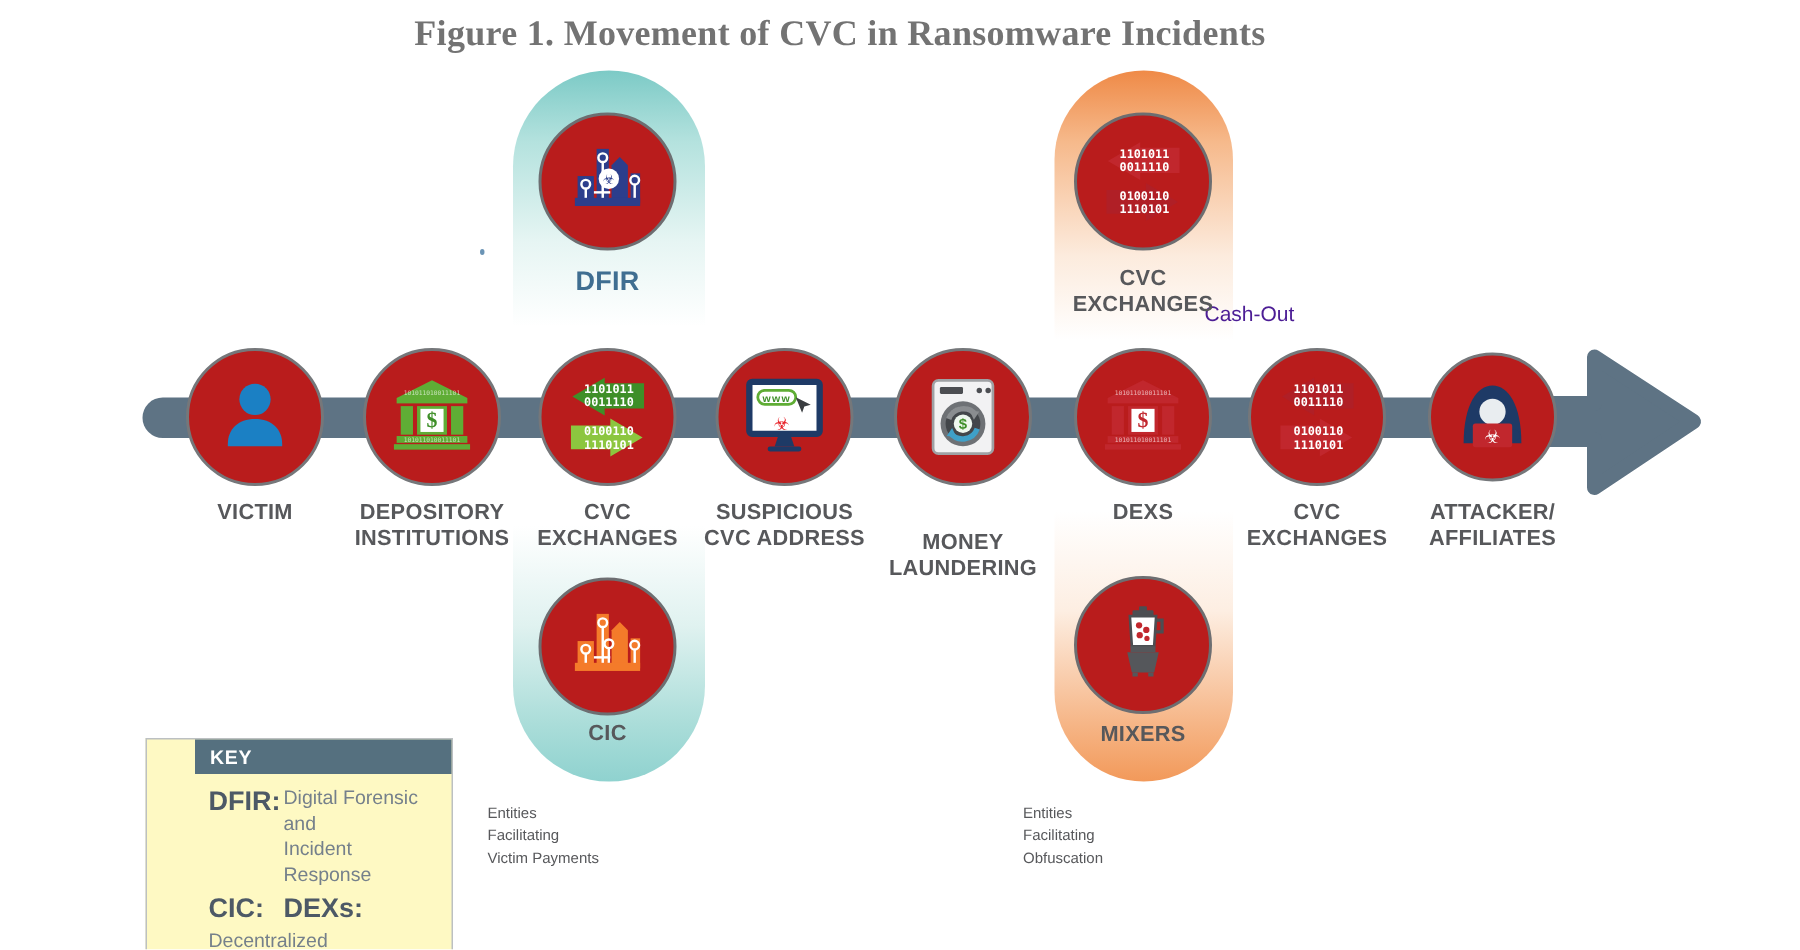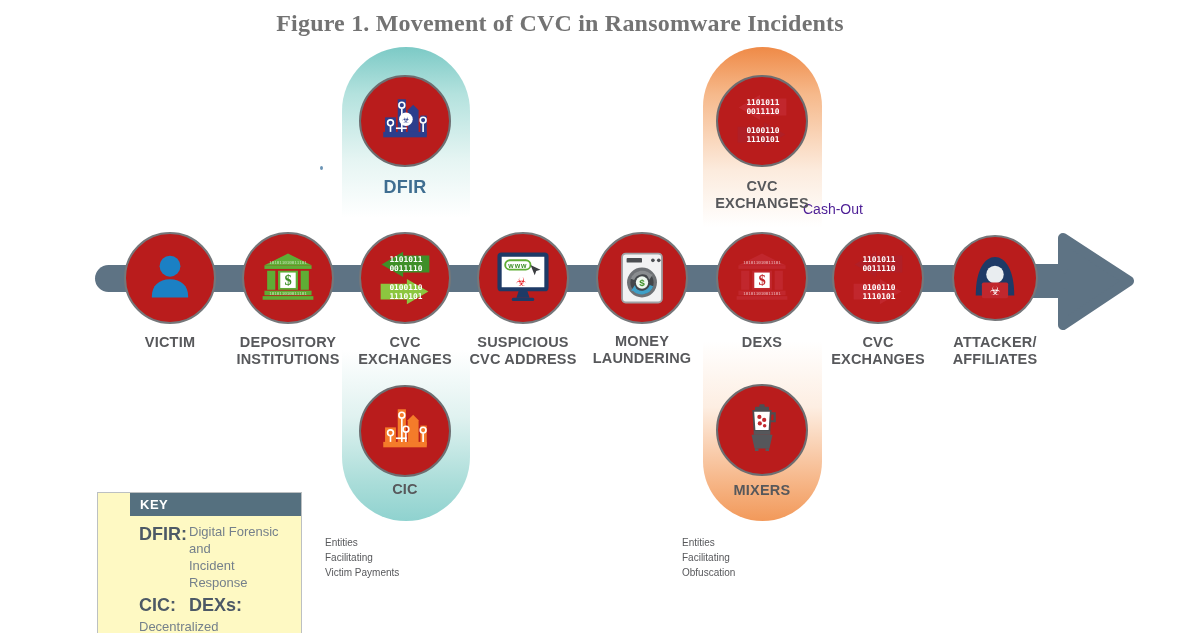--- a/index.html
+++ b/index.html
@@ -119,21 +119,21 @@
       <circle cx="32" cy="37" r="16.5" fill="#6e7175"></circle>
       <circle cx="32" cy="37" r="12.8" fill="#43464a"></circle>
       <path d="M21.5 33.5 a11.5 11.5 0 0 1 20-3" fill="none" stroke="#8a8d90" stroke-width="4"></path>
       <polygon points="44,28 40,34 37,27.5" fill="#8a8d90"></polygon>
       <path d="M42.5 40.5 a11.5 11.5 0 0 1 -20 3" fill="none" stroke="#3fa0c8" stroke-width="4"></path>
       <polygon points="20,46 24,40 27,46.5" fill="#3fa0c8"></polygon>
       <circle cx="32" cy="37" r="6.8" fill="#eef7ee"></circle>
       <text x="32" y="41" text-anchor="middle" font-size="11" font-weight="bold" fill="#3e8f28">$</text>
     </svg>
   </div>
-  <div class="nlabel" style="left:567px;top:333px;">MONEY
+  <div class="nlabel" style="left:567px;top:354px;">MONEY
 LAUNDERING</div>
 
   <div class="circle" style="left:716px;top:232px;width:92px;height:92px;">
     <svg width="58" height="58" viewBox="0 0 64 64">
       <g fill="#c1272d">
         <polygon points="32,5 58,18 6,18"></polygon>
         <rect x="6" y="18" width="52" height="4"></rect>
         <rect x="9" y="24" width="9" height="21"></rect>
         <rect x="46" y="24" width="9" height="21"></rect>
         <rect x="21" y="24" width="22" height="21"></rect>

